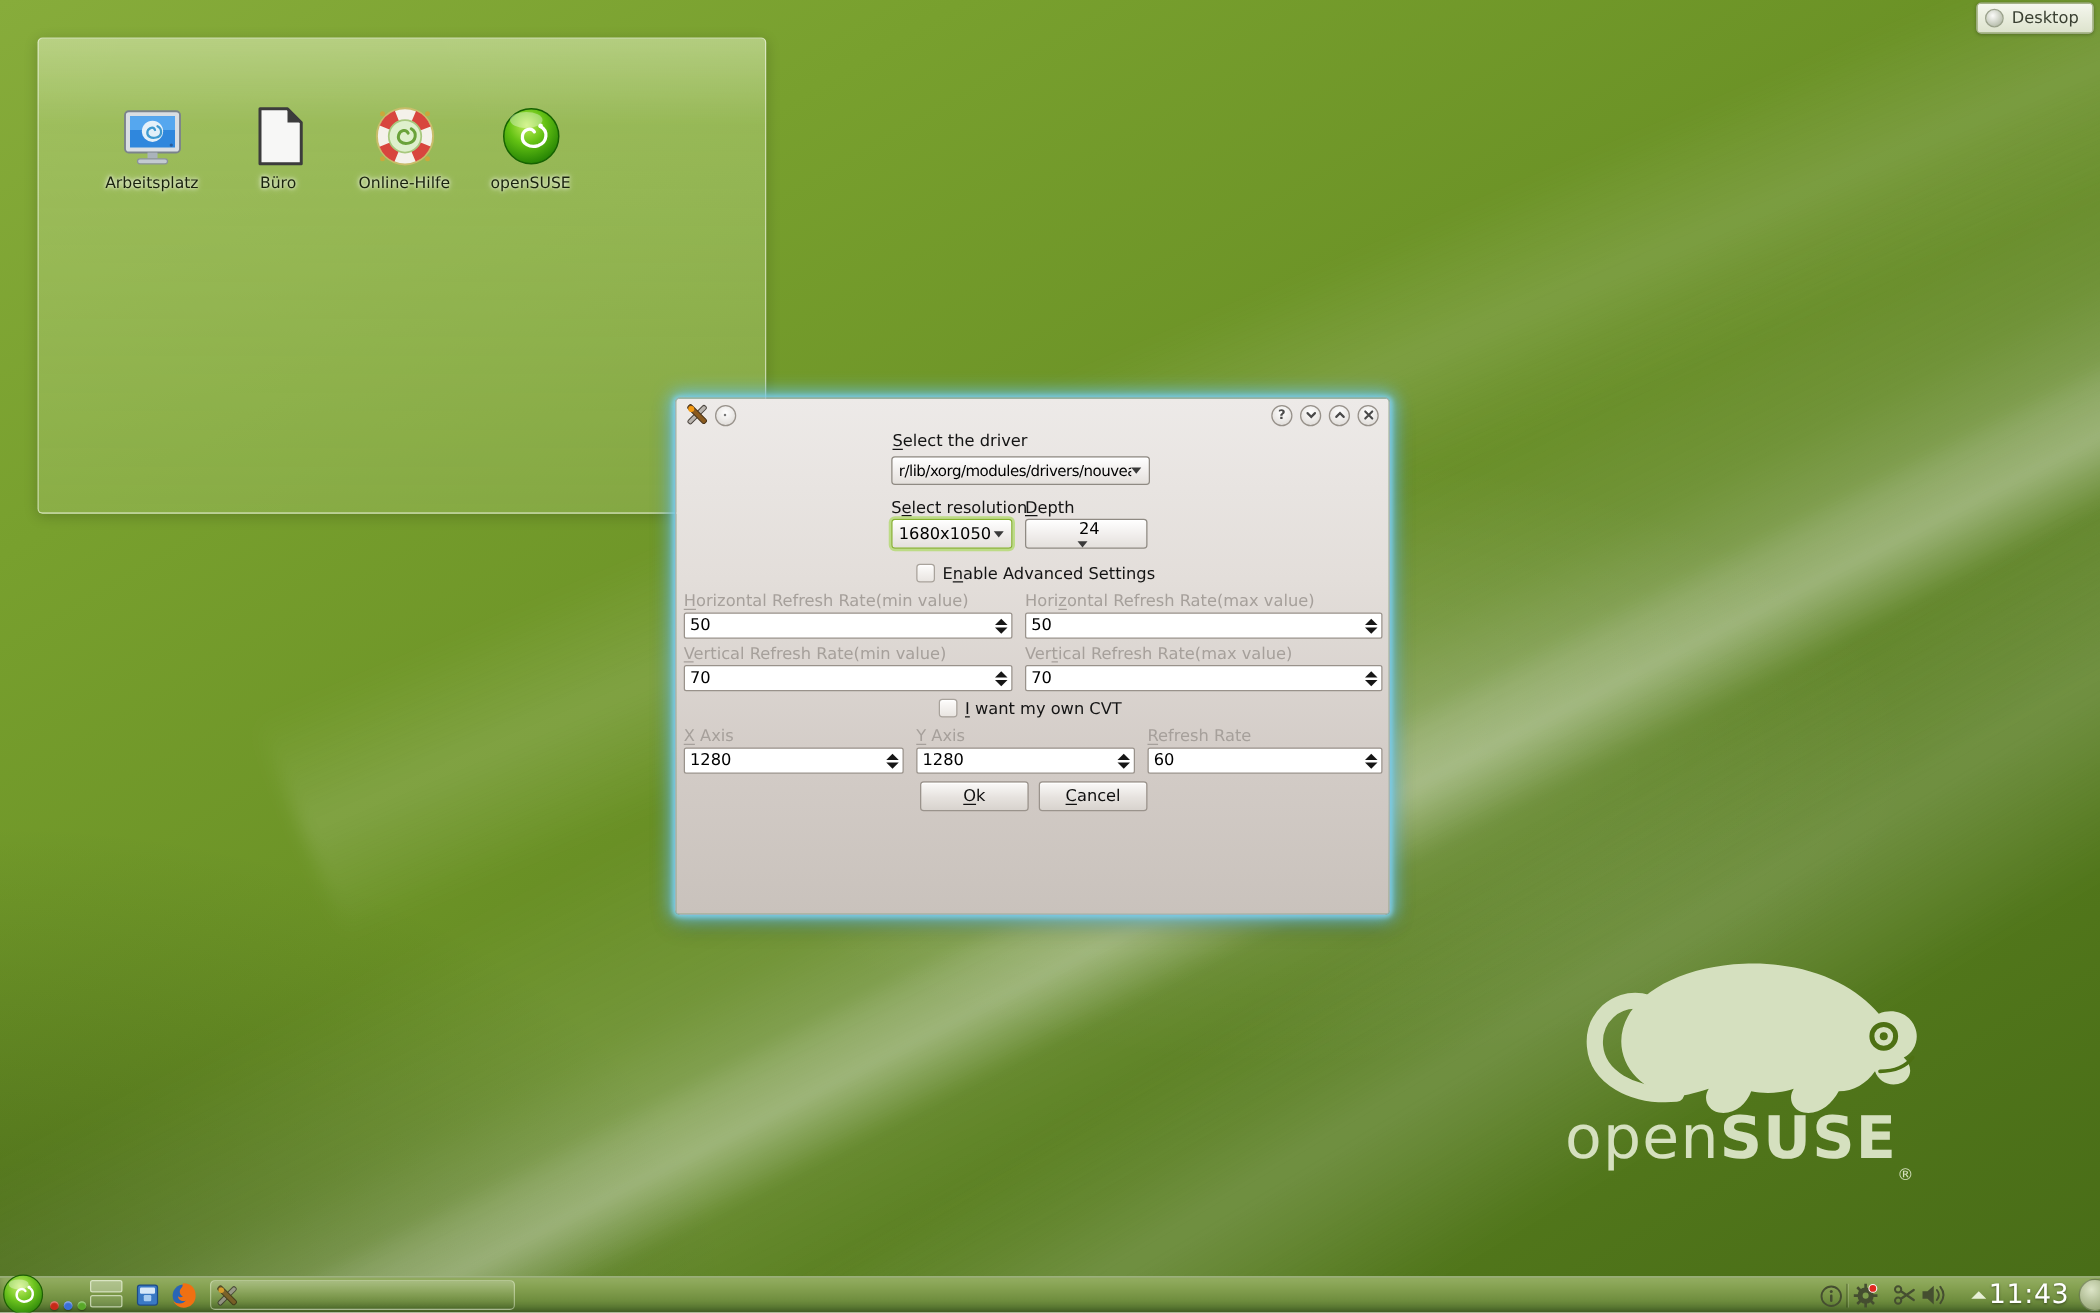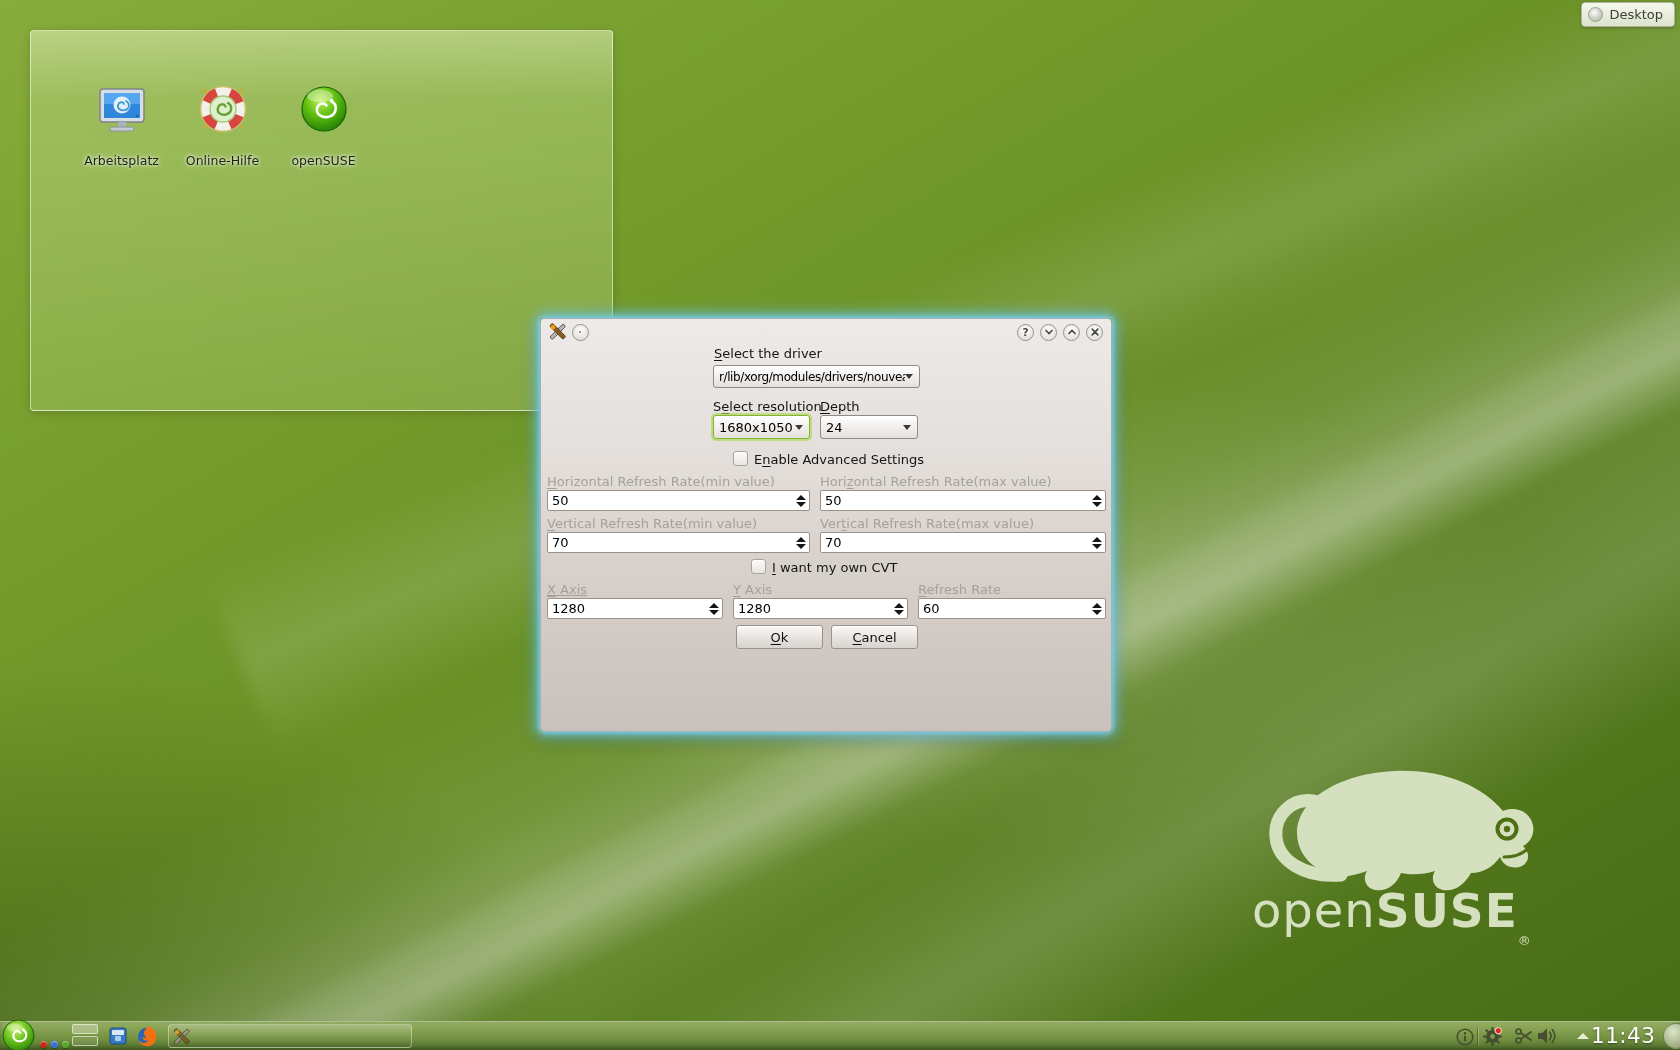--- a/index.html
+++ b/index.html
@@ -28,21 +28,21 @@
   .suse-word .w2{font-size:47px;font-weight:bold;}
   .suse-word .reg{font-size:13px;vertical-align:-18px;}
 
   
   .folderview{position:absolute;left:30px;top:30px;width:581px;height:379px;border-radius:4px;
     background:linear-gradient(180deg,rgba(235,247,205,.50) 0%,rgba(210,231,165,.34) 18%,rgba(190,214,140,.26) 100%);
     border:1px solid rgba(255,255,255,.55);box-shadow:0 2px 10px rgba(0,0,0,.18);}
   .fv-row{position:absolute;left:40px;top:52px;display:flex;}
   .fv-item{width:101px;display:flex;flex-direction:column;align-items:center;cursor:default;}
   .fv-icon{width:52px;height:52px;}
-  .fv-label{margin-top:18px;font-size:12.5px;color:#1a230e;
+  .fv-label{margin-top:3px;font-size:12.5px;color:#1a230e;
             text-shadow:0 0 3px rgba(255,255,255,.95),0 0 6px rgba(255,255,255,.8);}
 
   
   .toolbox{position:absolute;top:2px;right:5px;height:23px;display:flex;align-items:center;gap:6px;
     padding:0 11px 0 6px;border-radius:4px;border:1px solid #aeb69a;
     background:linear-gradient(#f5f7ee,#dde3cd);box-shadow:0 1px 3px rgba(0,0,0,.25);justify-content:flex-end;}
   .toolbox-label{font-size:13px;color:#3a4032;}
   .cashew{width:15px;height:15px;border-radius:50%;
     background:radial-gradient(circle at 40% 35%,#fbfbf9,#b9bfae 75%);border:1px solid #9aa18b;box-sizing:border-box;}
 
@@ -147,20 +147,27 @@
         <rect x="8" y="10" width="36" height="11" fill="#55a7ef"></rect>
         <circle cx="26" cy="22" r="8.5" fill="#f2f7fb" opacity="0.92"></circle>
         <path d="M30 18 C34 20 34 26 29 27 C25 28 21 26 22 22 C23 19 27 18 28 21" fill="none" stroke="#3f9ad0" stroke-width="1.8" stroke-linecap="round"></path>
         <circle cx="41" cy="33" r="1.3" fill="#2a5e9c"></circle>
         <rect x="22" y="39" width="8" height="5" fill="#aab3bb"></rect>
         <rect x="14" y="44" width="24" height="4" rx="2" fill="#c3cad1" stroke="#8a9299" stroke-width="1"></rect>
       </svg>
       <div class="fv-label">Arbeitsplatz</div>
     </div>
 
+    <div class="fv-item">
+      <svg class="fv-icon" viewBox="0 0 52 52">
+        <path d="M11 4 H33 L44 15 V48 H11 Z" fill="#f7f7f6" stroke="#3c3c3c" stroke-width="2.4" stroke-linejoin="round"></path>
+        <path d="M33 4 L44 15 H33 Z" fill="#3c3c3c"></path>
+      </svg>
+      <div class="fv-label">Büro</div>
+    </div>
 
 
     <div class="fv-item">
       <svg class="fv-icon" viewBox="0 0 52 52">
         <circle cx="26" cy="26" r="22.5" fill="#f4f1ea" stroke="#c9bd6a" stroke-width="1.6"></circle>
         <circle cx="26" cy="26" r="17.5" fill="none" stroke="#d8453e" stroke-width="9" stroke-dasharray="13.7 13.8" transform="rotate(22 26 26)"></circle>
         <circle cx="26" cy="26" r="13" fill="#def0cc" stroke="#a8c87e" stroke-width="1.4"></circle>
         <path d="M31 20 C36 23 35 30 29 31.5 C24 32.8 19.5 29.5 21 24.8 C22.2 21 27 20 28.5 23.5" fill="none" stroke="#6aa23a" stroke-width="2.4" stroke-linecap="round"></path>
         <circle cx="8" cy="8" r="2" fill="#c9a93c"></circle>
           <circle cx="44" cy="8" r="2" fill="#c9a93c"></circle>
@@ -230,21 +237,21 @@
     <span class="tri-dn"></span>
   </div>
 
   <div class="dlbl" style="left:172px;top:80px;">S<u>e</u>lect resolution</div>
   <div class="dlbl" style="left:279px;top:80px;"><u>D</u>epth</div>
 
   <div class="combo focused" style="left:172px;top:96px;width:97px;height:24px;">
     <span class="cval">1680x1050</span>
     <span class="tri-dn"></span>
   </div>
-  <div class="combo" style="left:279px;top:96px;width:98px;height:24px;">
+  <div class="combo" style="left:279px;top:96px;width:98px;height:24px;flex-direction:column;">
     <span class="cval">24</span>
     <span class="tri-dn"></span>
   </div>
 
   <div class="cb" style="left:192px;top:132px;"></div>
   <div class="dlbl" style="left:213px;top:133px;">E<u>n</u>able Advanced Settings</div>
 
   <div class="dlbl dis" style="left:6px;top:155px;"><u>H</u>orizontal Refresh Rate(min value)</div>
   <div class="dlbl dis" style="left:279px;top:155px;">Hori<u>z</u>ontal Refresh Rate(max value)</div>
 
@@ -277,21 +284,21 @@
     <span class="sval">70</span>
     <span class="arrows">
         <span class="tri-u"></span>
         <span class="tri-d"></span>
       </span>
   </div>
 
   <div class="cb" style="left:210px;top:240px;"></div>
   <div class="dlbl" style="left:231px;top:241px;"><u>I</u> want my own CVT</div>
 
-  <div class="dlbl dis" style="left:6px;top:263px;text-decoration:underline;"><u>X</u> Axis</div>
+  <div class="dlbl dis" style="left:6px;top:263px;"><u>X</u> Axis</div>
   <div class="dlbl dis" style="left:192px;top:263px;"><u>Y</u> Axis</div>
   <div class="dlbl dis" style="left:377px;top:263px;"><u>R</u>efresh Rate</div>
 
   <div class="spin" style="left:6px;top:279px;width:176px;">
     <span class="sval">1280</span>
     <span class="arrows">
         <span class="tri-u"></span>
         <span class="tri-d"></span>
       </span>
   </div>

